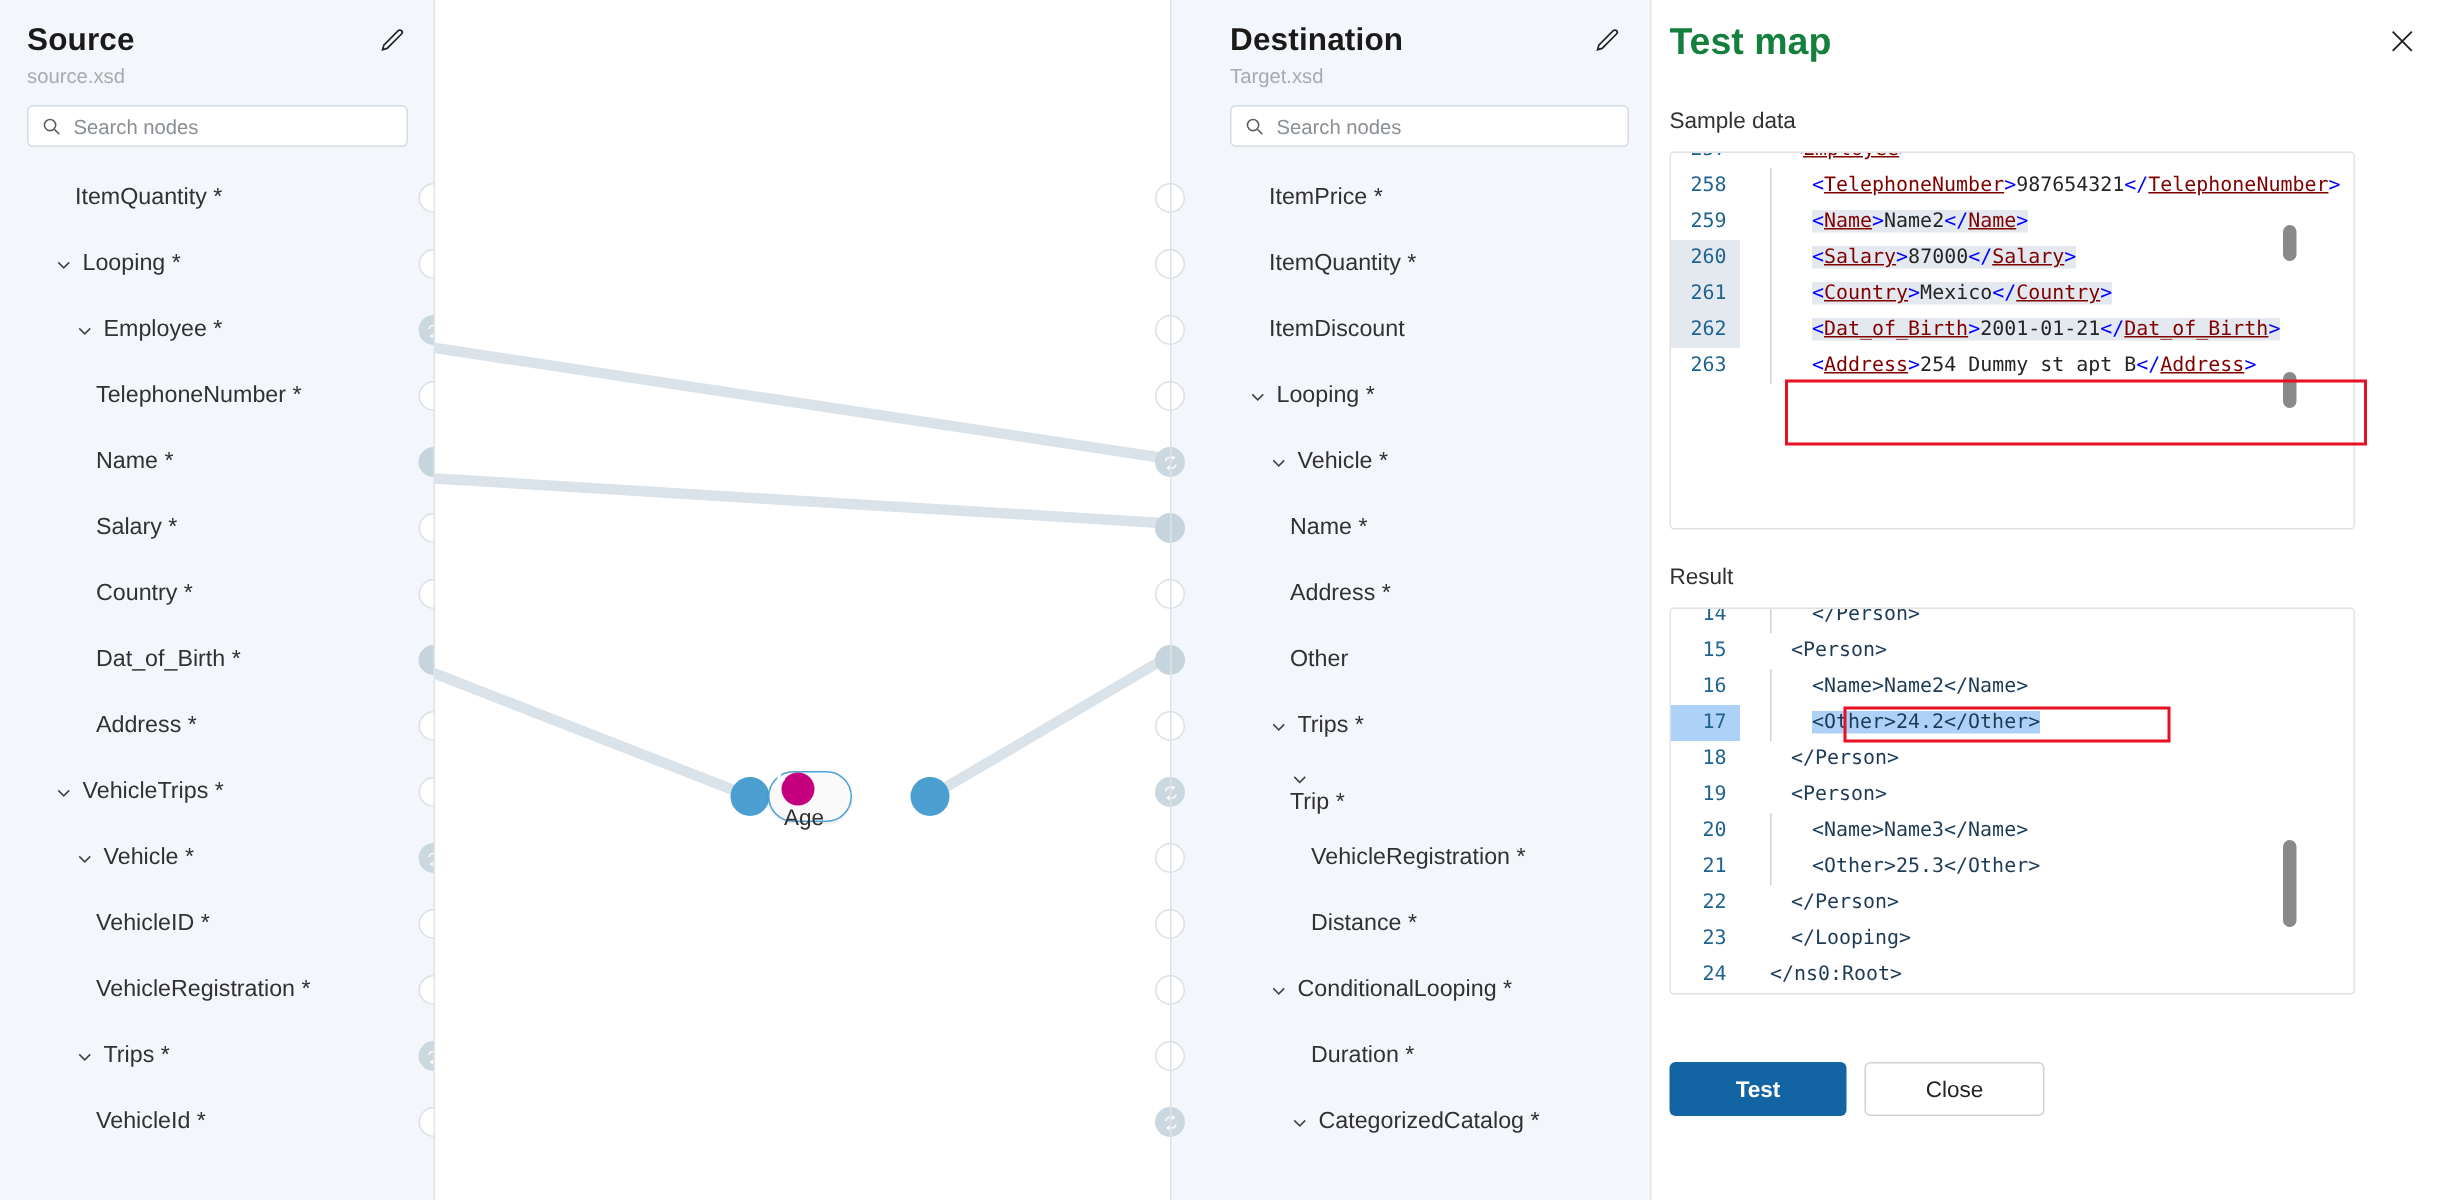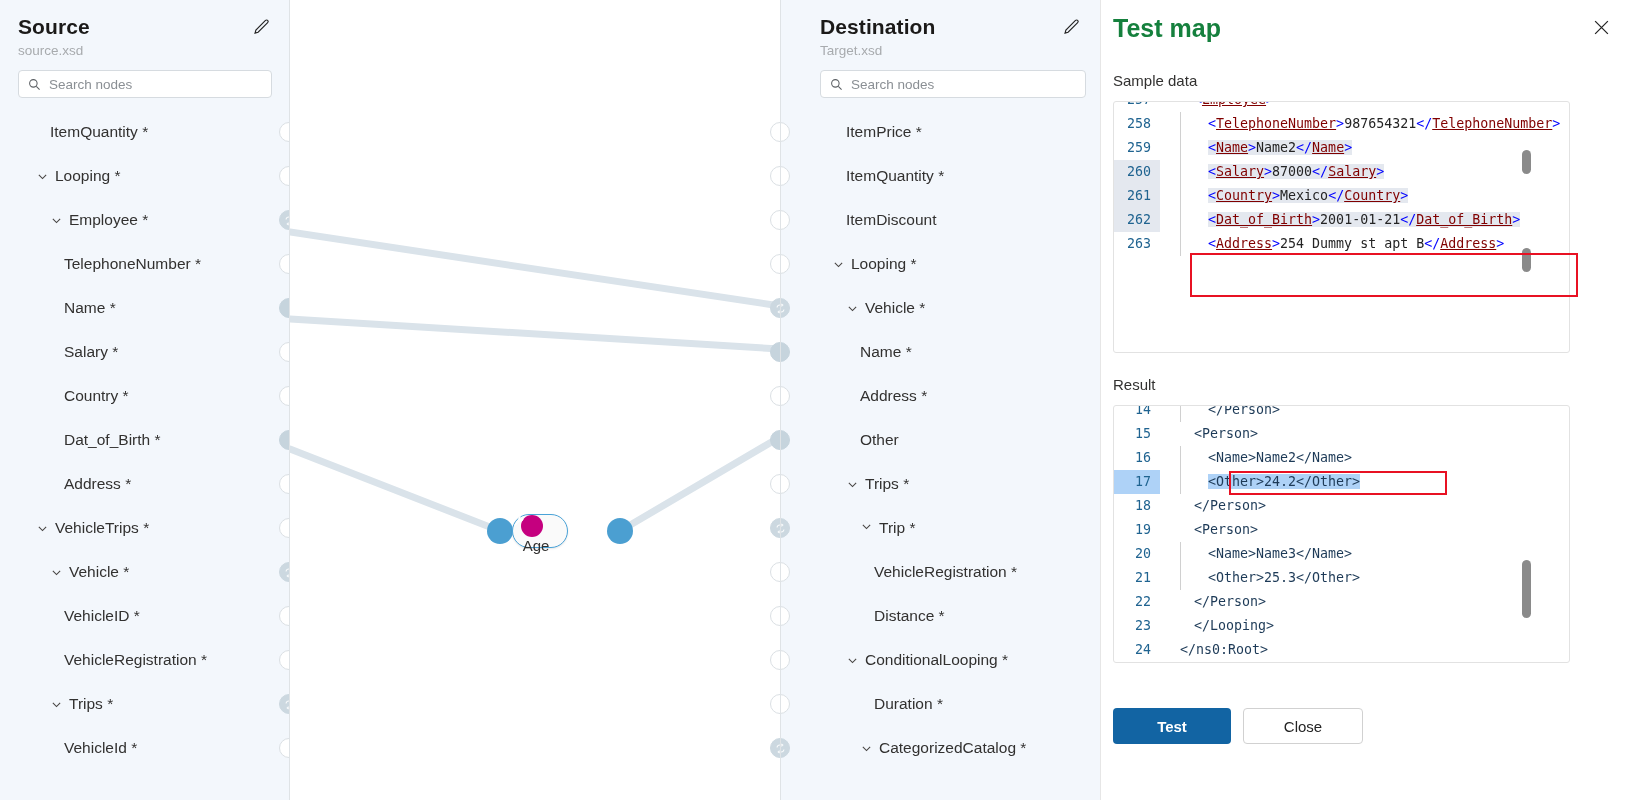--- a/index.html
+++ b/index.html
@@ -360,21 +360,21 @@
             <span class="chev">
               <svg width="13" height="13" viewBox="0 0 16 16" fill="none" stroke="#484644" stroke-width="1.35">
                 <path d="M3.5 6 L8 10.5 L12.5 6"></path>
               </svg>
             </span>
             <span class="label">Trips *</span>
           </span>
           <span class="dot" style="left: -10px; top: 12px;"></span>
         </div>
         <div class="tree-row">
-          <span style="display: flex; align-items: flex-start; margin-left: 80px;">
+          <span style="display: flex; align-items: flex-start; margin-left: 80px; flex-direction: column;">
             <span class="chev">
               <svg width="13" height="13" viewBox="0 0 16 16" fill="none" stroke="#484644" stroke-width="1.35">
                 <path d="M3.5 6 L8 10.5 L12.5 6"></path>
               </svg>
             </span>
             <span class="label">Trip *</span>
           </span>
           <span class="dot loop" style="left: -10px; top: 12px;">
             <svg width="11" height="11" viewBox="0 0 16 16" fill="none" stroke="#ffffff" stroke-width="1.5">
               <path d="M3 6.5a4 4 0 0 1 4-3.5h4"></path>

